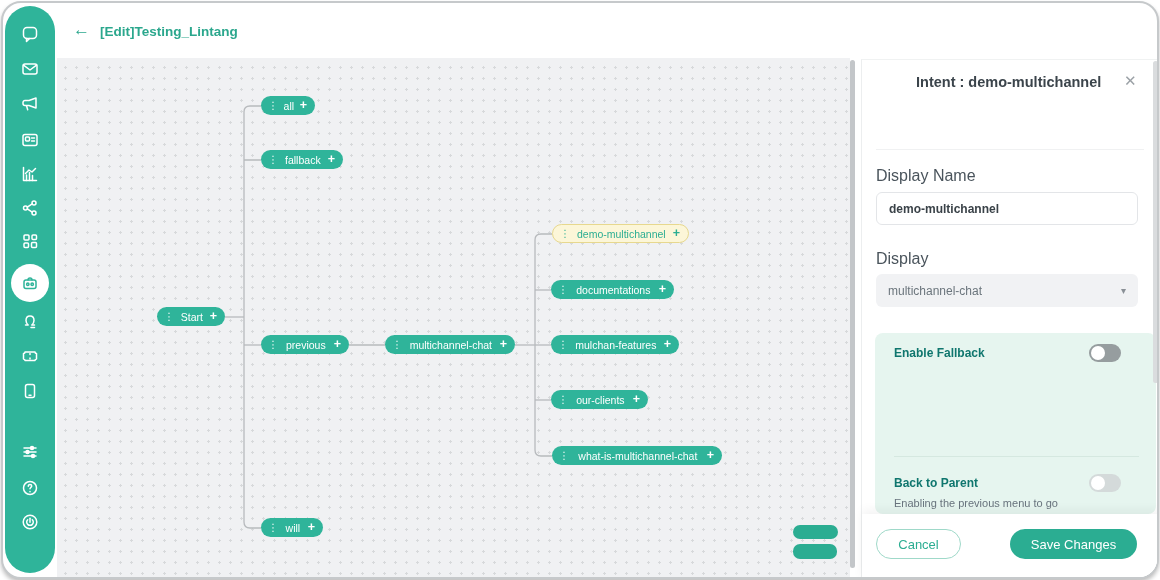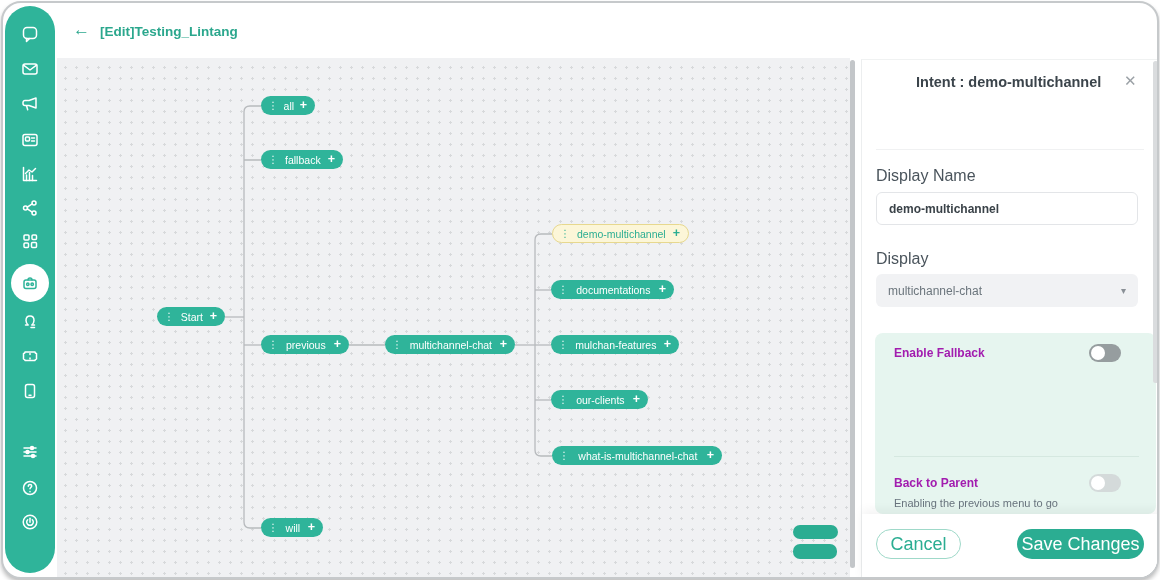--- a/index.html
+++ b/index.html
@@ -57,35 +57,35 @@
   .txt-input { position:absolute; left:14px; top:132px; width:262px; height:33px;
     border:1px solid #e3e5e8; border-radius:6px; background:#fff; padding:0 12px;
     font-size:12px; font-weight:600; color:#3a4248; font-family:"Liberation Sans",sans-serif; }
   .select { position:absolute; left:14px; top:214px; width:262px; height:33px;
     background:#f1f2f4; border-radius:6px; display:flex; align-items:center;
     justify-content:space-between; padding:0 12px; font-size:12px; color:#6b757c; cursor:pointer; }
   .select .caret { font-size:10px; color:#8a9096; }
 
   .mint { position:absolute; left:13px; top:273px; width:281px; height:181px;
     background:#E6F5EF; border-radius:8px; overflow:hidden; }
-  .m-row-label { position:absolute; left:19px; font-size:12px; font-weight:700; color:#a21caf; }
+  .m-row-label { position:absolute; left:19px; font-size:12px; font-weight:700; color:#0f766e; }
   .toggle { position:absolute; left:214px; width:32px; height:18px; border-radius:9px; cursor:pointer; }
   .toggle .knob { position:absolute; left:2px; top:2px; width:14px; height:14px; border-radius:50%; background:#fff; }
   .t-dark { background:#969d9f; }
   .t-light { background:#d4dada; }
   .m-desc { position:absolute; left:19px; font-size:11px; line-height:14.8px; color:#68737d; }
   .m-divider { position:absolute; left:19px; top:123px; width:245px; height:1px; background:#d5e8e0; }
 
   .p-footer { position:absolute; left:0; top:454px; width:300px; height:68px; background:#fff;
     box-shadow:0 -4px 10px rgba(0,0,0,.05); }
-  .btn { position:absolute; top:15px; height:30px; border-radius:15px; font-size:18px;
+  .btn { position:absolute; top:15px; height:30px; border-radius:15px; font-size:13px;
     display:flex; align-items:center; justify-content:center; cursor:pointer;
     font-family:"Liberation Sans",sans-serif; }
   .btn-cancel { left:14px; width:85px; background:#fff; border:1px solid #9fd9c9; color:#2BAD92; }
-  .btn-save { left:155px; width:127px; background:#2BAD92; border:none; color:#fff; }
+  .btn-save { left:148px; width:127px; background:#2BAD92; border:none; color:#fff; }
 </style>
 </head>
 <body>
 
 <div class="frame">
 
   <span class="hdr-back">←</span>
   <span class="hdr-title">[Edit]Testing_Lintang</span>
 
   <nav class="sidebar">

